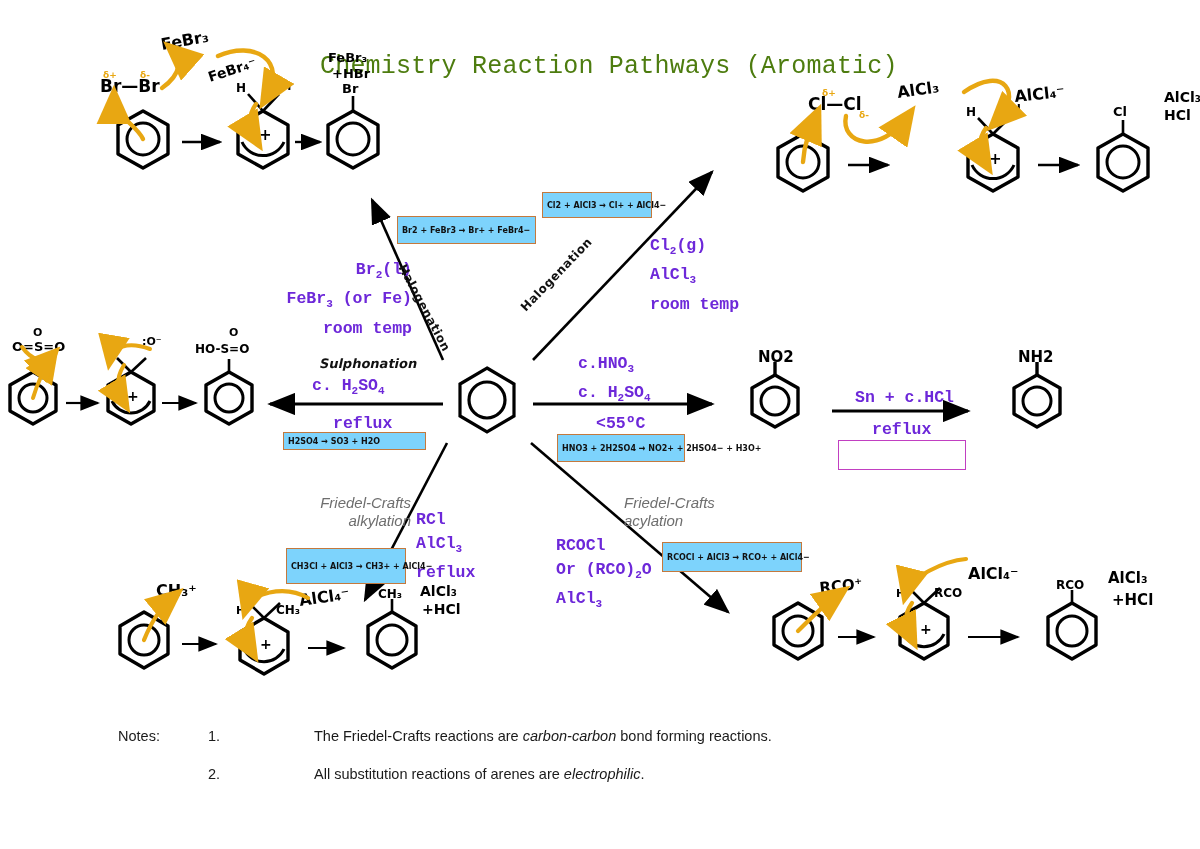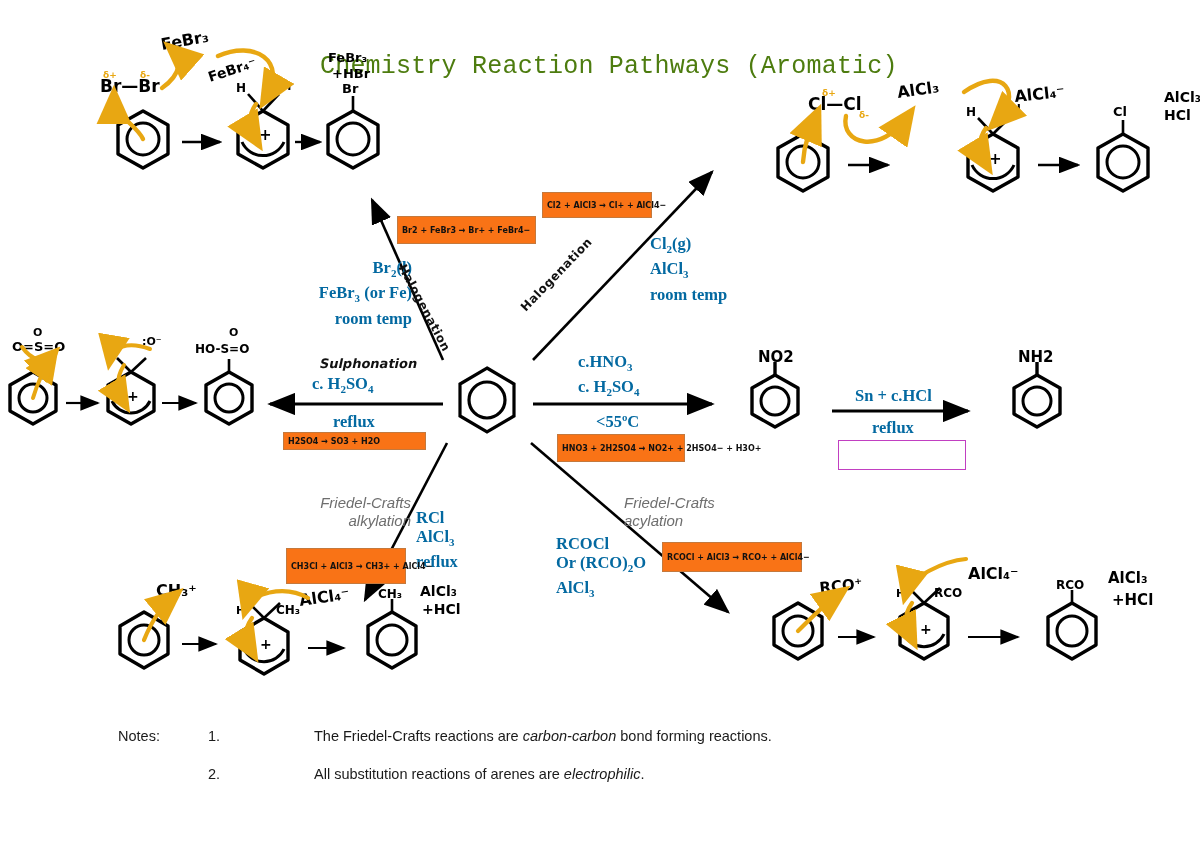--- a/index.html
+++ b/index.html
@@ -4,28 +4,28 @@
 <style>
   html,body{margin:0;padding:0;background:#ffffff;}
   body{width:1200px;height:849px;position:relative;overflow:hidden;
        font-family:"Liberation Sans",sans-serif;}
   .stage{position:absolute;left:0;top:0;width:1200px;height:849px;}
   .abs{position:absolute;}
 
   
   .title{font-family:Liberation Mono, monospace;font-size:25px;color:#4d7c0f;
          white-space:nowrap;letter-spacing:.2px;}
-  .cond{color:#0369a1;font-size:16.5px;font-weight:bold;line-height:19px;
-        white-space:nowrap;font-family:Liberation Serif, serif;}
+  .cond{color:#6d28d9;font-size:16.5px;font-weight:bold;line-height:24px;
+        white-space:nowrap;font-family:Liberation Mono, monospace;}
   .cond sub{font-size:11px;font-weight:bold;}
   .fc{color:#6e6e6e;font-style:italic;font-size:15px;line-height:18px;
       white-space:nowrap;}
   .hand{font-family:"DejaVu Sans",sans-serif;font-weight:bold;color:#111;
         white-space:nowrap;}
-  .eqbox{border:1.4px solid #c4793d;background:#f97316;box-sizing:border-box;
+  .eqbox{border:1.4px solid #c4793d;background:#7dd3fc;box-sizing:border-box;
          display:flex;align-items:center;padding:0 4px;}
   .eqtxt{font-family:"DejaVu Sans",sans-serif;font-weight:bold;color:#111;
          font-size:8px;white-space:nowrap;transform:scaleY(1.15);}
   .emptybox{border:1.6px solid #c13fc1;box-sizing:border-box;background:#fff;}
   .notes{font-size:14.5px;color:#1a1a1a;white-space:nowrap;}
   .notes i{font-style:italic;margin-top:20px;}
   svg{overflow:visible;}
   .mech{position:absolute;}
 </style>
 </head>

